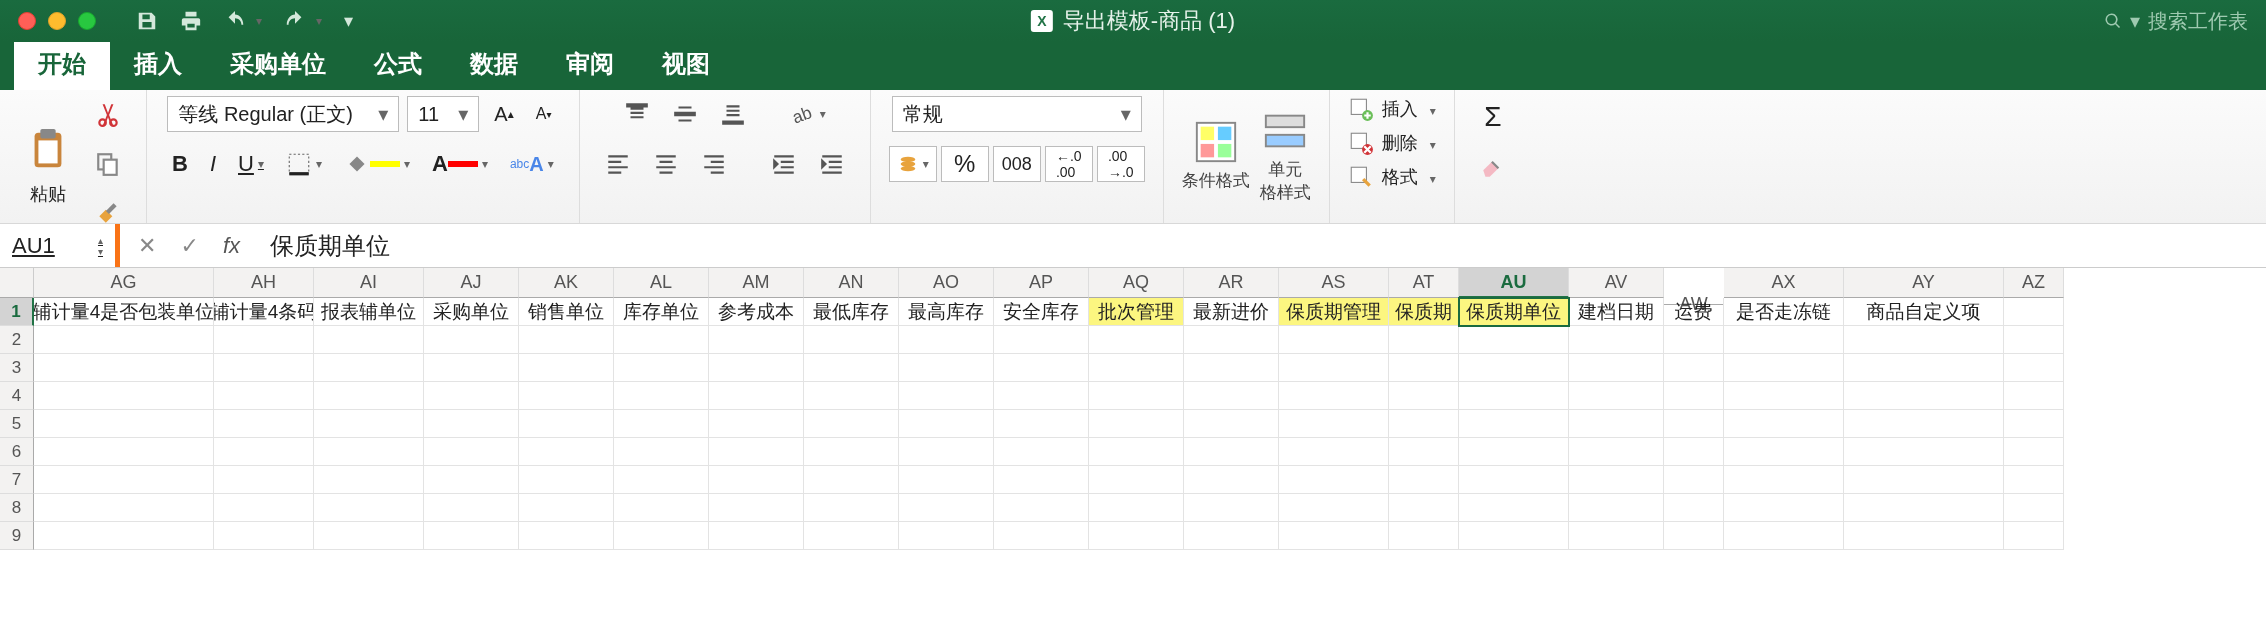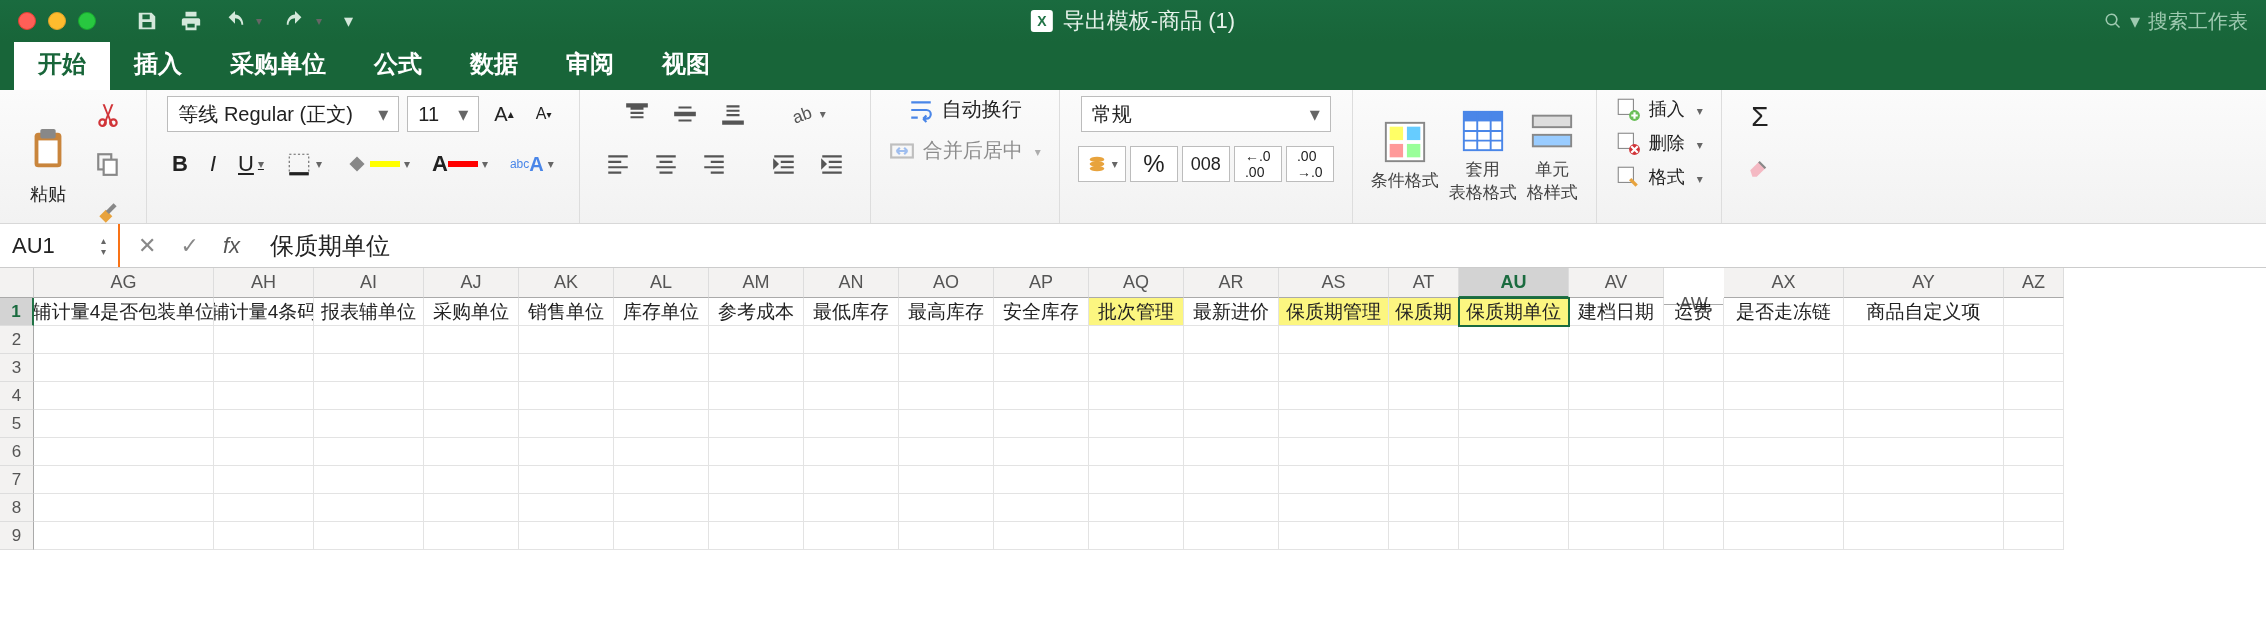--- a/index.html
+++ b/index.html
@@ -37,21 +37,21 @@
   .combo { height:36px; border:1px solid #bcbcbc; background:#fff; display:flex; align-items:center; padding:0 10px; font-size:20px; gap:10px; }
   .combo .chev { margin-left:auto; color:#666; }
   .row { display:flex; gap:8px; align-items:center; }
   .small-row-gap { gap:4px; }
   .cellbtn { width:48px; height:36px; border:1px solid #bcbcbc; background:#fff; display:flex; align-items:center; justify-content:center; font-size:18px; }
   .swatch { width:30px; height:6px; }
   .two-rows { display:flex; flex-direction:column; gap:14px; }
 
   
   .fbar { height:44px; border-bottom:1px solid #ccc; display:flex; align-items:center; background:#fff;}
-  .namebox { width:120px; height:100%; border-right:2px solid #f97316; display:flex; align-items:center; padding:0 12px; font-size:22px; gap:10px;}
+  .namebox { width:120px; height:100%; border-right:5px solid #f97316; display:flex; align-items:center; padding:0 12px; font-size:22px; gap:10px;text-decoration:underline;}
   .namebox .spin { display:flex; flex-direction:column; font-size:10px; color:#666; margin-left:auto;}
   .fx-controls { display:flex; align-items:center; gap:24px; padding:0 18px; color:#888; font-size:22px;}
   .fx-controls .fx { font-style:italic; color:#555; }
   .formula-input { flex:1; padding:0 12px; font-size:24px; }
 
   
   .grid { display:flex; height:calc(618px - 42px - 48px - 134px - 44px); overflow:hidden; background:#fff;}
   .corner { width:34px; height:30px; background:#f3f2f1; border-right:1px solid #ccc; border-bottom:1px solid #aaa; }
   .colhdrs { display:flex; height:30px; }
   .colhdr { background:#f3f2f1; border-right:1px solid #ddd; border-bottom:1px solid #aaa; display:flex; align-items:center; justify-content:center; font-size:18px; color:#555; }
@@ -255,38 +255,20 @@
           </span>
         <span class="rbtn">
             <svg class="ricon" viewBox="0 0 24 24">
               <path d="M3 5h18M9 10h12M9 15h12M3 20h18M3 9v6l3-3z" stroke="#555" stroke-width="2" fill="#555"></path>
             </svg>
           </span>
       </div>
     </div>
   </div>
 
-  <div class="group">
-    <div class="group-body two-rows">
-      <div class="row">
-        <svg class="ricon" viewBox="0 0 24 24">
-            <path d="M3 5h18M3 12h14a4 4 0 010 8h-3m0 0l3-3m-3 3l3 3M3 19h6" fill="none" stroke="#4a86e8" stroke-width="2"></path>
-          </svg>
-        <span style="font-size:20px;">自动换行</span>
-      </div>
-      <div class="row" style="opacity:.5;">
-        <svg class="ricon" viewBox="0 0 24 24">
-            <rect x="2" y="6" width="20" height="12" fill="none" stroke="#888" stroke-width="2"></rect>
-            <path d="M7 12h10M7 12l3-3m-3 3l3 3M17 12l-3-3m3 3l-3 3" stroke="#4a86e8" stroke-width="2" fill="none"></path>
-          </svg>
-        <span style="font-size:20px;">合并后居中</span>
-        <span class="chev-d"></span>
-      </div>
-    </div>
-  </div>
 
   <div class="group">
     <div class="group-body two-rows">
       <div class="combo" style="width:250px;">
         <span>常规</span>
           <span class="chev">▾</span>
       </div>
       <div class="row small-row-gap">
         <span class="cellbtn chev-d">
             <svg width="22" height="22" viewBox="0 0 24 24">
@@ -311,32 +293,20 @@
     <div class="group-body">
       <div class="vstack">
         <svg class="bigicon" viewBox="0 0 24 24">
             <rect x="2" y="2" width="20" height="20" fill="#fff" stroke="#888"></rect>
             <rect x="4" y="4" width="7" height="7" fill="#ff6"></rect>
             <rect x="13" y="4" width="7" height="7" fill="#6cf"></rect>
             <rect x="4" y="13" width="7" height="7" fill="#f99"></rect>
             <rect x="13" y="13" width="7" height="7" fill="#9f9"></rect>
           </svg>
         <span class="lbl">条件格式</span>
-      </div>
-      <div class="vstack">
-        <svg class="bigicon" viewBox="0 0 24 24">
-            <rect x="2" y="2" width="20" height="20" fill="#fff" stroke="#4a86e8"></rect>
-            <rect x="2" y="2" width="20" height="5" fill="#4a86e8"></rect>
-            <line x1="2" y1="12" x2="22" y2="12" stroke="#4a86e8"></line>
-            <line x1="2" y1="17" x2="22" y2="17" stroke="#4a86e8"></line>
-            <line x1="9" y1="2" x2="9" y2="22" stroke="#4a86e8"></line>
-            <line x1="16" y1="2" x2="16" y2="22" stroke="#4a86e8"></line>
-          </svg>
-        <span class="lbl" style="white-space:pre;">套用
-表格格式</span>
       </div>
       <div class="vstack">
         <svg class="bigicon" viewBox="0 0 24 24">
             <rect x="2" y="4" width="20" height="6" fill="#ddd" stroke="#888"></rect>
             <rect x="2" y="14" width="20" height="6" fill="#9cf" stroke="#888"></rect>
           </svg>
         <span class="lbl" style="white-space:pre;">单元
 格样式</span>
       </div>
     </div>

